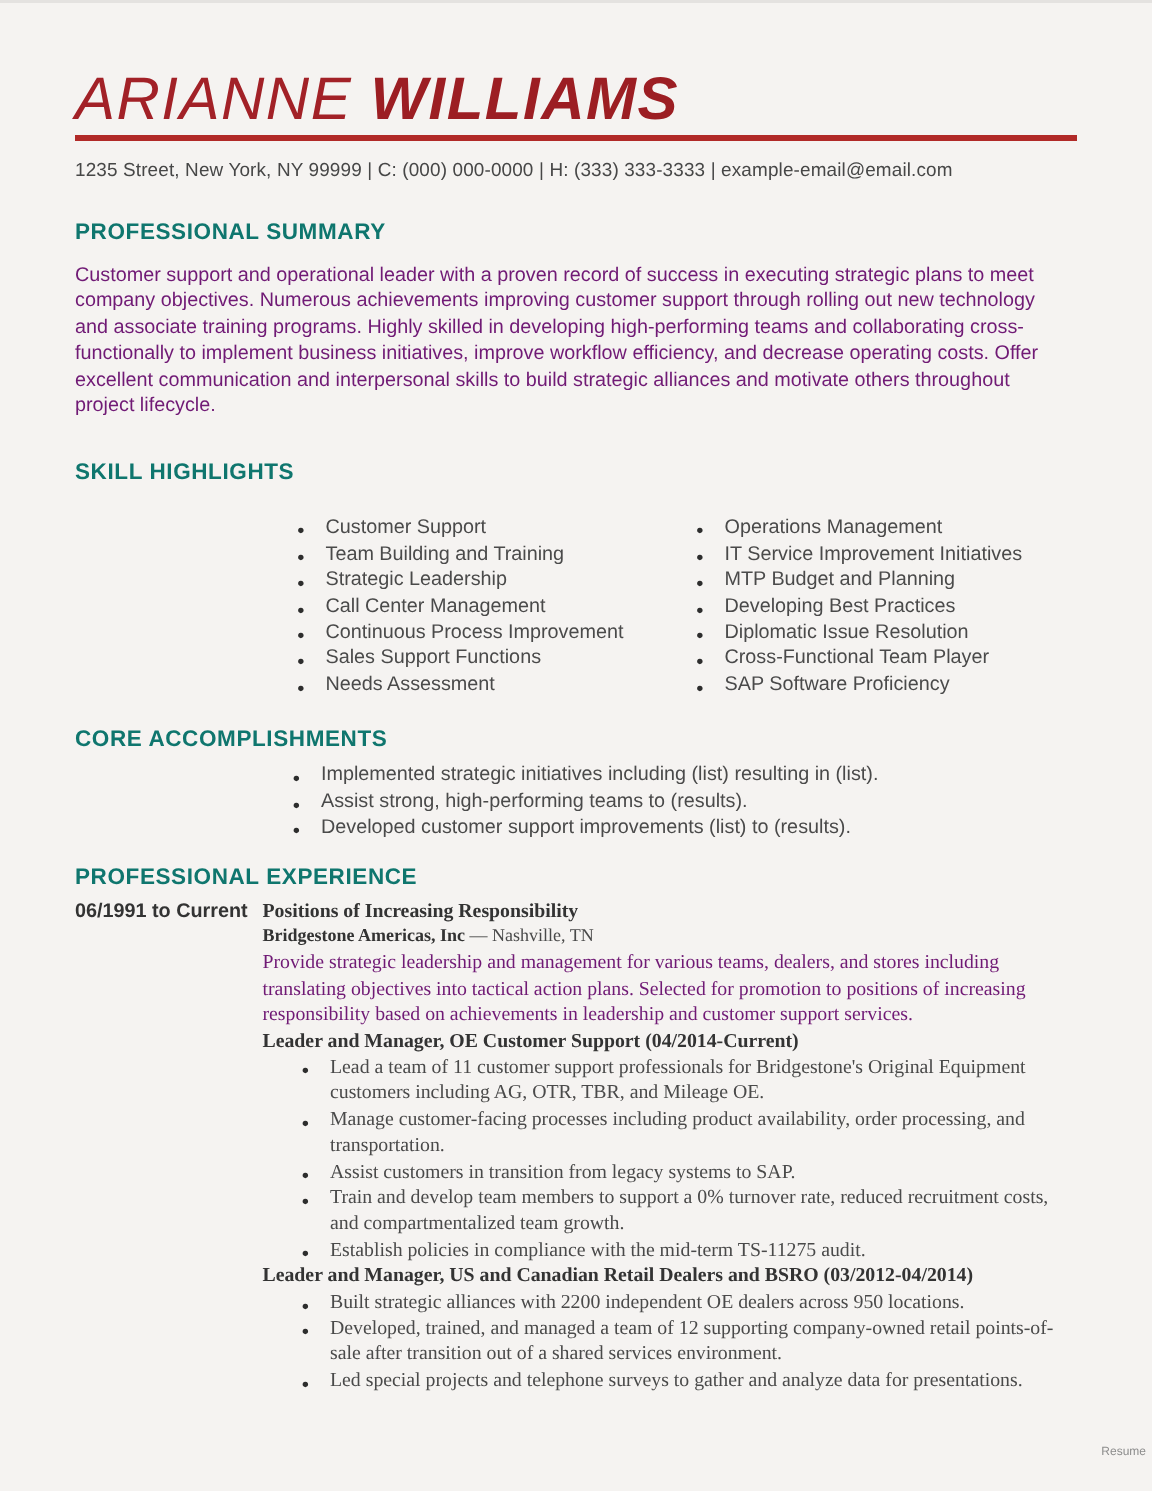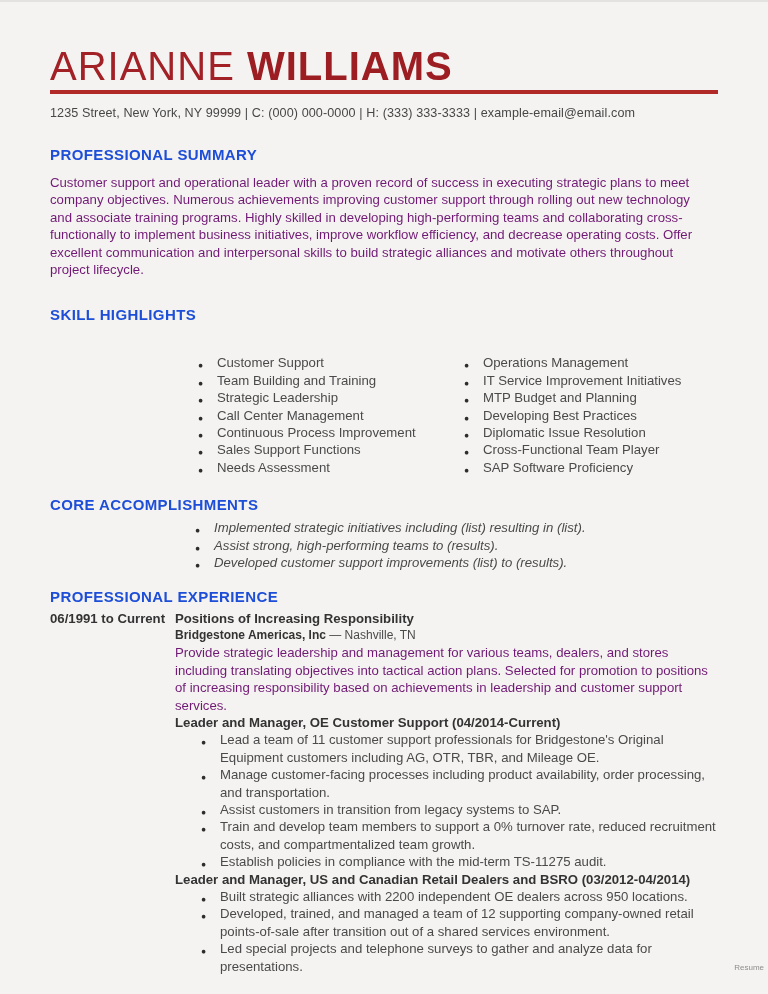--- a/index.html
+++ b/index.html
@@ -19,39 +19,40 @@
   }
   
   .name {
     margin: 44px 0 0 0;
     font-size: 40px;
     line-height: 1;
     font-weight: 400;
     color: #a22127;
     letter-spacing: 1px;
     white-space: nowrap;
+    font-style: italic;
   }
   .name .last { font-weight: 700; color: #9c1e23; }
   .rule {
     height: 4px;
     background: #b12a28;
     margin-top: 4px;
   }
   .contact {
     margin-top: 12px;
     font-size: 12.6px;
     color: #474747;
     letter-spacing: 0.1px;
   }
   
   .sec-heading {
     margin: 0;
     font-size: 15px;
     font-weight: 700;
-    color: #1d4ed8;
+    color: #0f766e;
     letter-spacing: 0.4px;
   }
   .mt-summary  { margin-top: 26px; }
   .mt-skills   { margin-top: 28px; }
   .mt-core     { margin-top: 20px; }
   .mt-exp      { margin-top: 16px; }
 
   .body-text {
     font-size: 13.2px;
     line-height: 17.4px;
@@ -74,45 +75,44 @@
     content: "●";
     position: absolute;
     left: 1px;
     top: 3px;
     font-size: 8.5px;
     color: #2d2d2d;
   }
   
   .skills-cols {
     display: flex;
-    margin-top: 31px;
+    margin-top: 19px;
     margin-left: 147px;
   }
   .skills-col-left { width: 266px; }
   
   .core-list {
     margin-top: 6px;
     margin-left: 144px;
-    font-style: italic;
   }
   
   .exp-row {
     display: flex;
     margin-top: 5px;
     justify-content: space-between;
   }
   .exp-date {
     flex: none;
     width: 125px;
     font-size: 13.2px;
     line-height: 17.4px;
     font-weight: 700;
     color: #333333;
   }
-  .exp-details { flex: 1; }
+  .exp-details { flex: 1; font-family: Liberation Serif, serif; }
   .exp-title {
     margin: 0;
     font-size: 13.2px;
     line-height: 17.4px;
     font-weight: 700;
     color: #333333;
   }
   .company-line {
     font-size: 12px;
     line-height: 17.4px;

